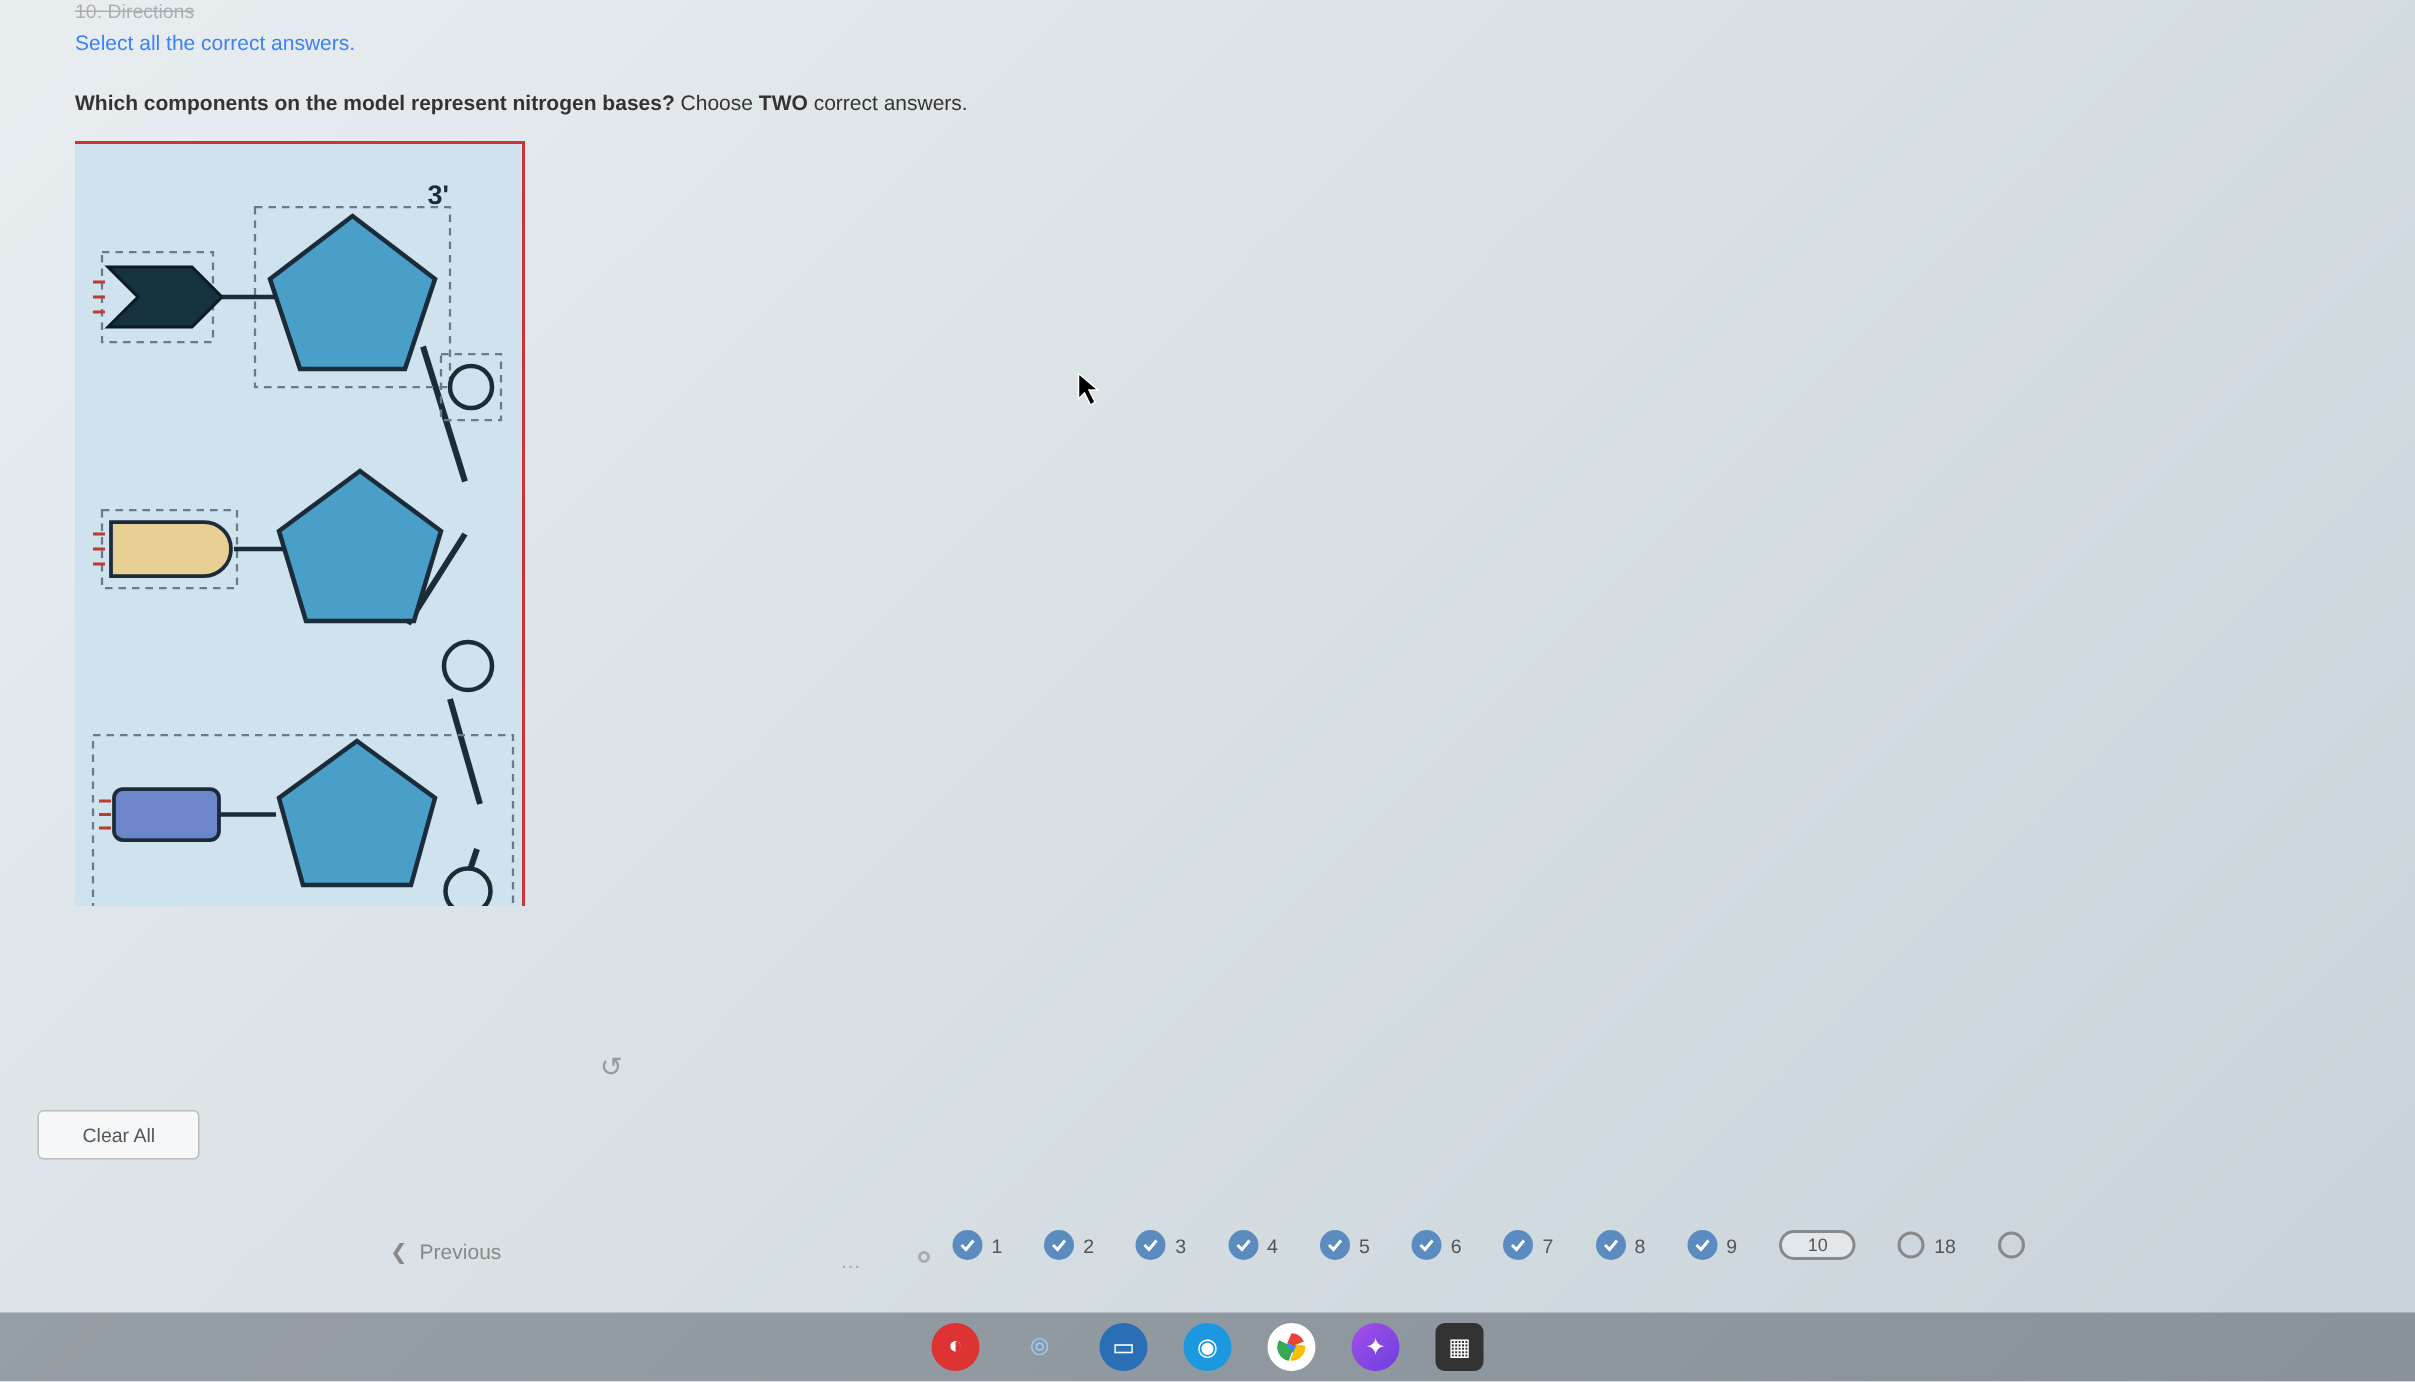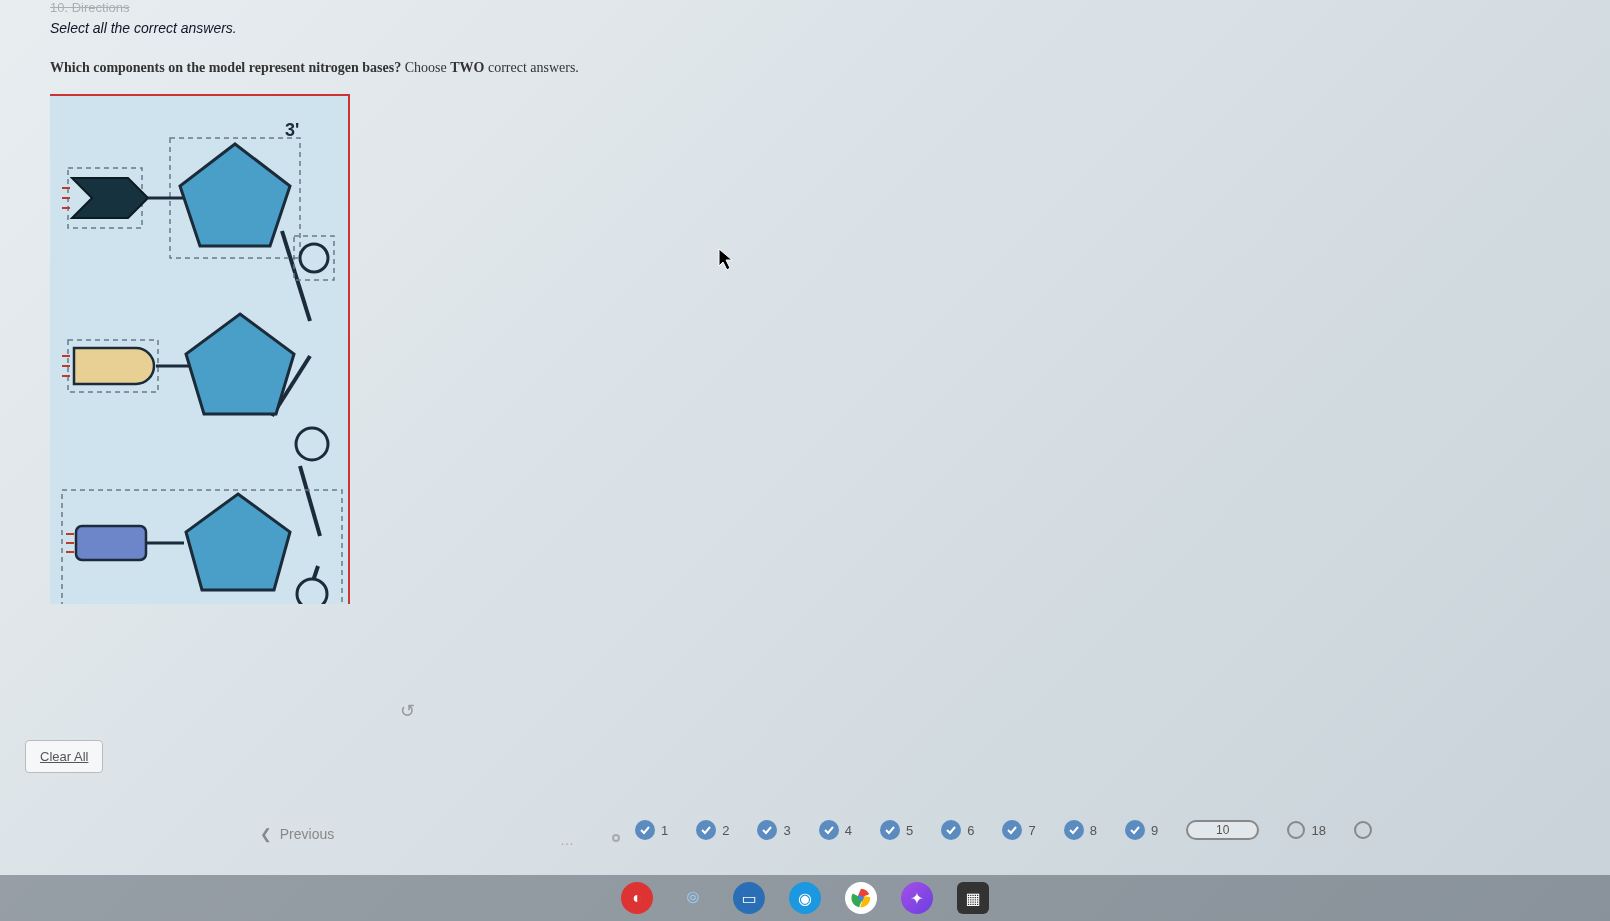--- a/index.html
+++ b/index.html
@@ -11,59 +11,56 @@
     overflow: hidden;
     position: relative;
     color: #333;
   }
   .top-cut { position:absolute; top:0; left:50px; font-size:13px; color:#555; text-decoration: line-through; opacity:.4;text-align:center;}
   .content {
     padding: 20px 50px;
   }
   .instr {
     font-size: 14px;
-    color: #0f172a;
+    color: #3b82f6;
     margin-bottom: 24px;
-    font-style: italic;
   }
   .stem {
     font-size: 14px;
     color: #444;
     margin-bottom: 18px;
   }
   .question {
     font-size: 14px;
     color: #333;
     margin-bottom: 18px;
-    font-family: Liberation Serif, serif;
   }
   .question b { font-weight: bold; }
   .question .two { font-weight: bold; }
   .figure-wrap {
     width: 300px;
     height: 510px;
     border-top: 2px solid #c33;
     border-right: 2px solid #c33;
     background: #cfe3ef;
     position: relative;
     overflow: hidden;
   }
   .figure-wrap svg { display:block; }
   .clear-all {
     position: absolute;
     left: 25px;
     top: 740px;
-    padding: 8px 14px;
+    padding: 8px 29px;
     border: 1px solid #bbb;
     border-radius: 4px;
     background: #f5f7f8;
     font-size: 13px;
     color: #555;
     cursor: pointer;
-    text-decoration: underline;
   }
   .prev-btn {
     position: absolute;
     left: 260px;
     top: 826px;
     color: #888;
     font-size: 14px;
     cursor: pointer;
     display:flex;
     align-items:center;
@@ -95,21 +92,21 @@
   }
   .qpager .badge {
     width: 20px; height: 20px;
     border-radius: 50%;
     background: #5b8bbf;
     display:flex; align-items:center; justify-content:center;
   }
   .qpager .badge svg { width:12px; height:12px; }
   .qpager .pill {
     border:2px solid #888; border-radius:12px;
-    padding:1px 28px; background: rgba(255,255,255,.4);
+    padding:1px 17px; background: rgba(255,255,255,.4);
     font-size:12px; color:#555;
   }
   .qpager .ring {
     width:18px; height:18px; border:2px solid #888; border-radius:50%;
   }
   .cursor {
     position:absolute;
     left: 718px; top: 248px;
     width: 18px; height: 24px;
   }

